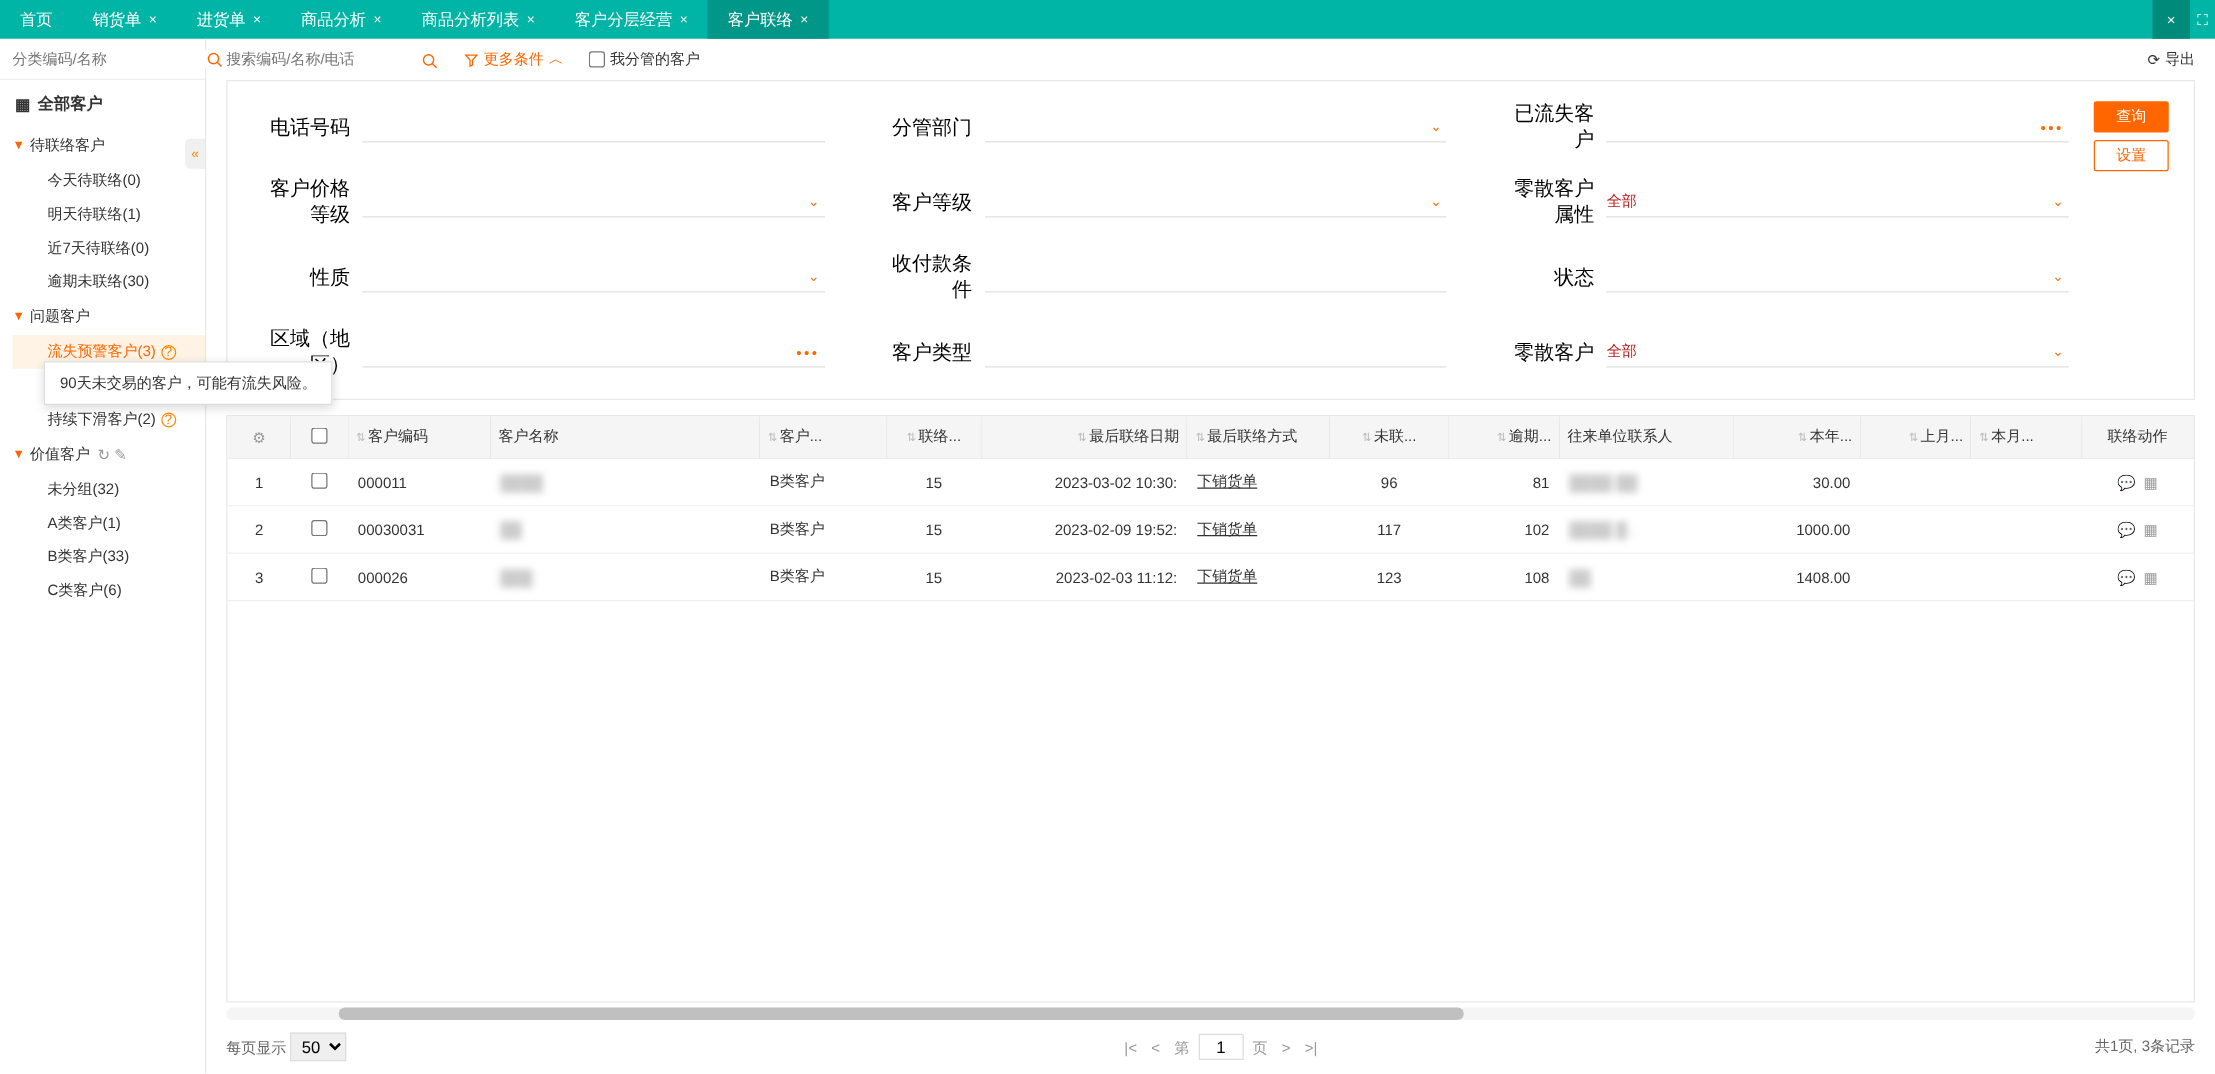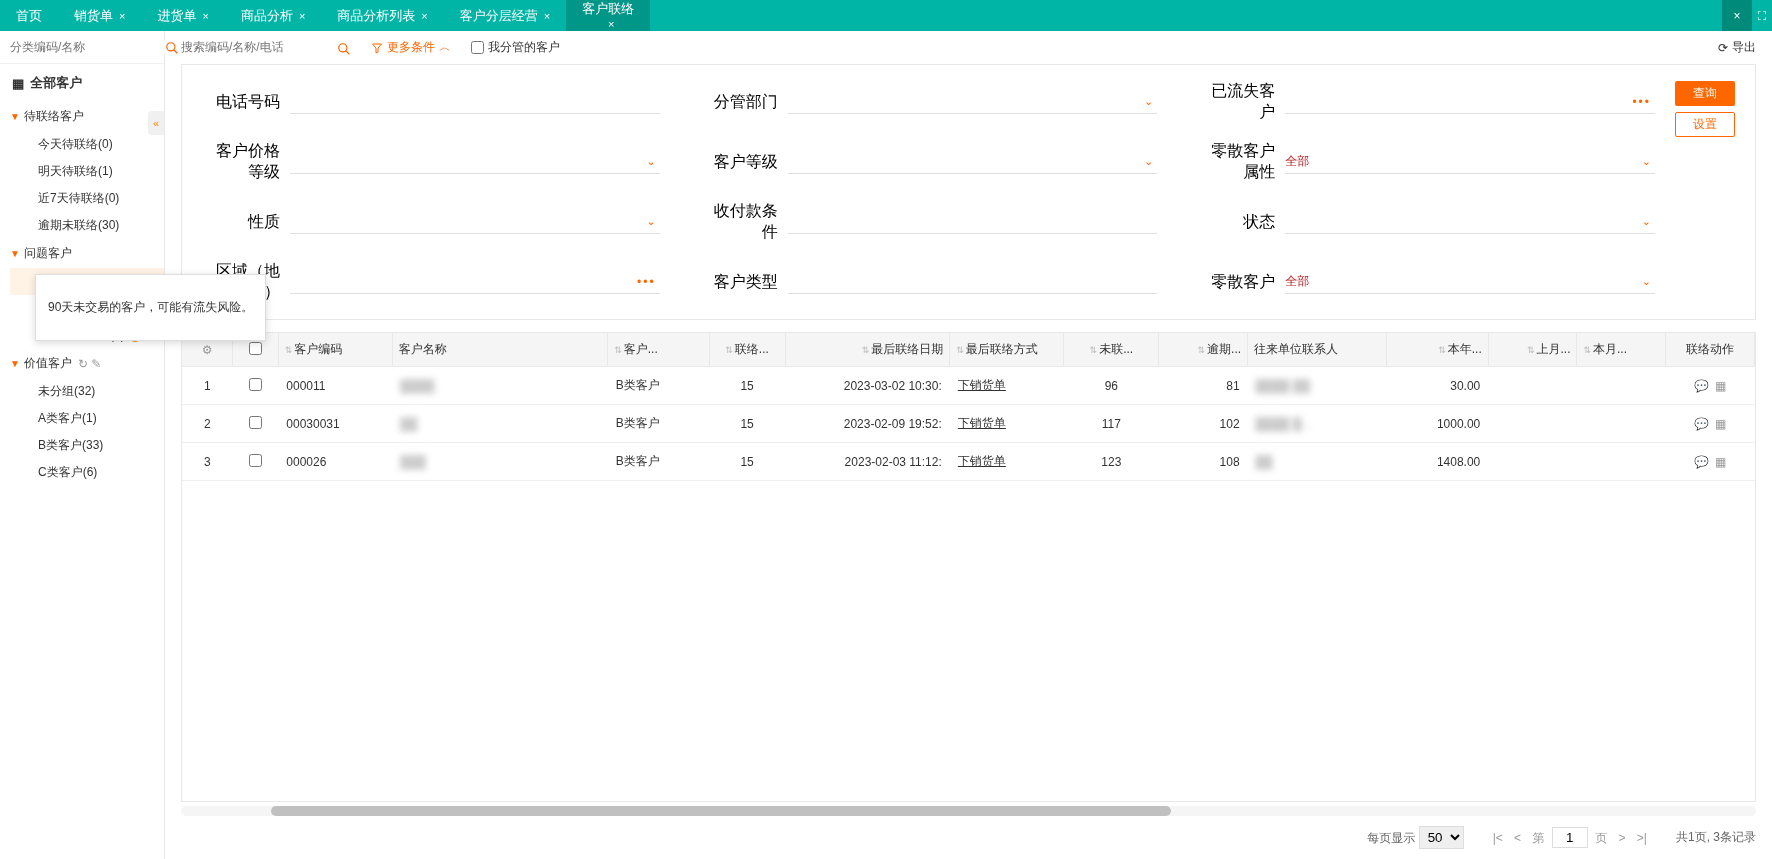--- a/index.html
+++ b/index.html
@@ -1,21 +1,21 @@
 <!DOCTYPE html>
 <html><head>
 <meta charset="utf-8">
 <style>
 * { box-sizing: border-box; margin: 0; padding: 0; }
 body { font-family: "Microsoft YaHei", "PingFang SC", sans-serif; font-size: 12px; color: #333; background: #fff; }
 
 
 .tab-bar { background: #00b5a5; height: 31px; display: flex; align-items: stretch; }
 .tab { padding: 0 16px; display: flex; align-items: center; color: #fff; font-size: 13px; cursor: pointer; position: relative; }
-.tab.active { background: #009688; flex-direction: column; }
+.tab.active { background: #009688; }
 .tab .close { margin-left: 6px; font-size: 11px; }
 .tab-bar-right { margin-left: auto; display: flex; }
 .tab-close-all { width: 30px; display: flex; align-items: center; justify-content: center; color: #fff; background: #008a7a; cursor: pointer; }
 .tab-expand { width: 20px; display: flex; align-items: center; justify-content: center; color: #fff; cursor: pointer; }
 
 
 .main-layout { display: flex; height: calc(859px - 31px); border-radius: 24px; }
 
 
 .sidebar { width: 165px; border-right: 1px solid #e8e8e8; display: flex; flex-direction: column; position: relative; }
@@ -27,21 +27,21 @@
 .sidebar-collapse { position: absolute; right: 0; top: 80px; width: 16px; height: 24px; background: #f0f0f0; display: flex; align-items: center; justify-content: center; cursor: pointer; border-radius: 4px 0 0 4px; color: #ff8800; font-size: 11px; }
 
 .tree-group { padding-left: 10px; }
 .tree-group-header { display: flex; align-items: center; padding: 6px 0; font-size: 12px; cursor: pointer; }
 .tree-toggle { color: #ff6600; margin-right: 4px; font-size: 10px; }
 .tree-item { padding: 5px 0 5px 28px; font-size: 12px; cursor: pointer; display: flex; align-items: center; }
 .tree-item.active { background: #fff3e6; color: #ff6600; }
 .tree-item .q-icon { margin-left: 4px; color: #ff8800; font-size: 11px; border: 1px solid #ff8800; border-radius: 50%; width: 12px; height: 12px; display: inline-flex; align-items: center; justify-content: center; }
 .tree-group-icons { margin-left: 6px; color: #999; }
 
-.tooltip { position: absolute; left: 35px; top: 243px; background: #fff; border: 1px solid #ddd; box-shadow: 0 2px 8px rgba(0,0,0,0.15); padding: 24px 12px; font-size: 12px; white-space: nowrap; z-index: 10; }
+.tooltip { position: absolute; left: 35px; top: 258px; background: #fff; border: 1px solid #ddd; box-shadow: 0 2px 8px rgba(0,0,0,0.15); padding: 8px 12px; font-size: 12px; white-space: nowrap; z-index: 10; }
 
 
 .content { flex: 1; display: flex; flex-direction: column; overflow: hidden; }
 
 .toolbar { display: flex; align-items: center; padding: 8px 16px; }
 .toolbar-search { flex: 0 0 170px; display: flex; align-items: center; }
 .toolbar-search input { flex: 1; border: none; outline: none; font-size: 12px; }
 .more-filter { color: #ff6600; margin-left: 20px; cursor: pointer; display: flex; align-items: center; }
 .more-filter .funnel { margin-right: 4px; }
 .toolbar-checkbox { margin-left: 20px; display: flex; align-items: center; }
@@ -87,21 +87,21 @@
 .blur { filter: blur(3px); color: #ccc; }
 .link-underline { text-decoration: underline; cursor: pointer; }
 .row-actions span { margin: 0 3px; color: #999; cursor: pointer; }
 .gear-icon { color: #999; cursor: pointer; }
 
 
 .hscroll { height: 10px; background: #f5f5f5; margin: 4px 16px 0; position: relative; border-radius: 5px; }
 .hscroll-thumb { position: absolute; left: 90px; width: 900px; height: 10px; background: #c0c0c0; border-radius: 5px; }
 
 
-.footer { display: flex; align-items: center; padding: 10px 16px; font-size: 12px; color: #666; justify-content: flex-end; gap: 25px; }
+.footer { display: flex; align-items: center; padding: 10px 16px; font-size: 12px; color: #666; justify-content: space-between; gap: 25px; }
 .page-size select { border: 1px solid #ddd; padding: 2px 4px; }
 .page-nav span { margin: 0 4px; cursor: pointer; color: #999; }
 .page-input { width: 36px; text-align: center; border: 1px solid #ddd; padding: 2px; }
 
 svg { display: inline-block; vertical-align: middle; }
 </style>
 </head>
 <body>
 
 <div class="tab-bar">

